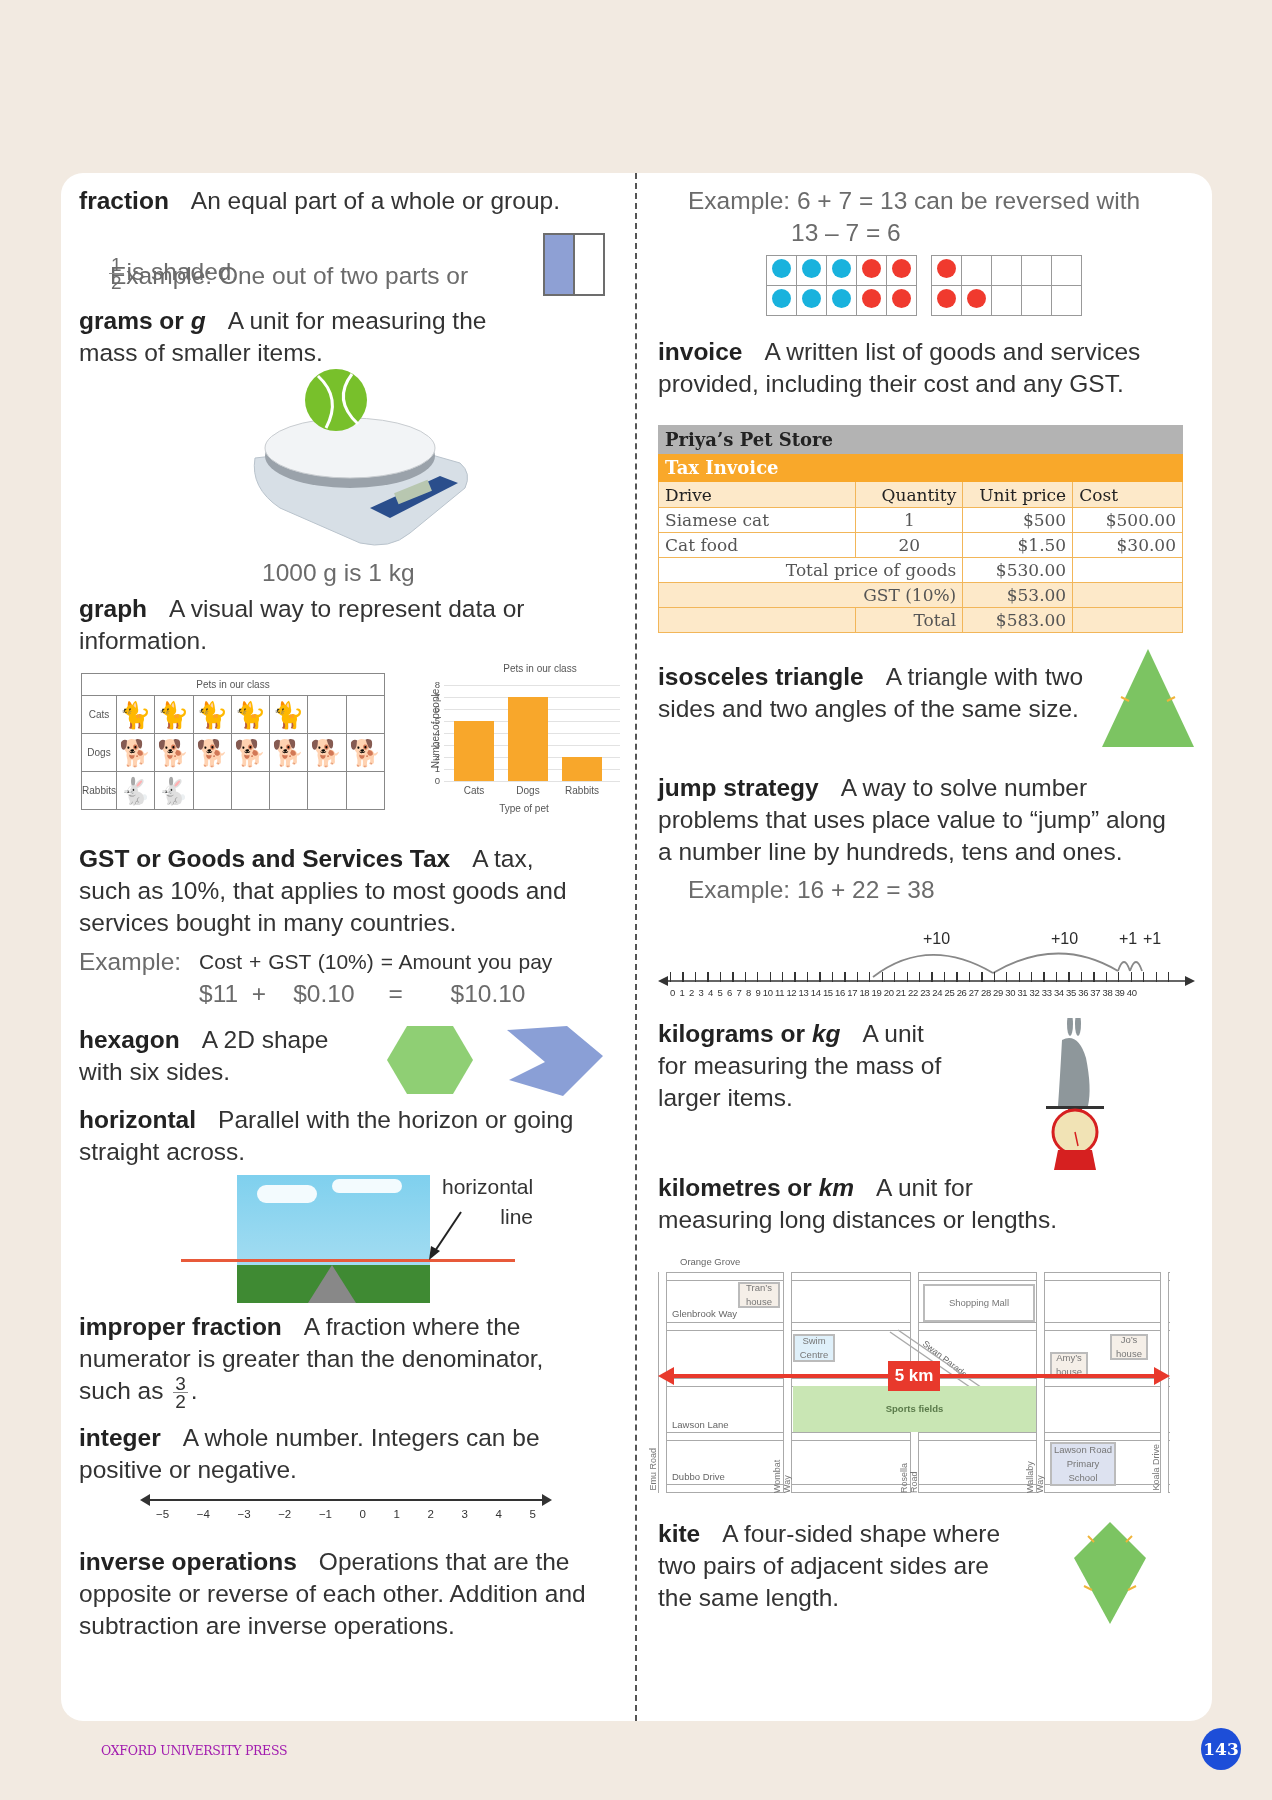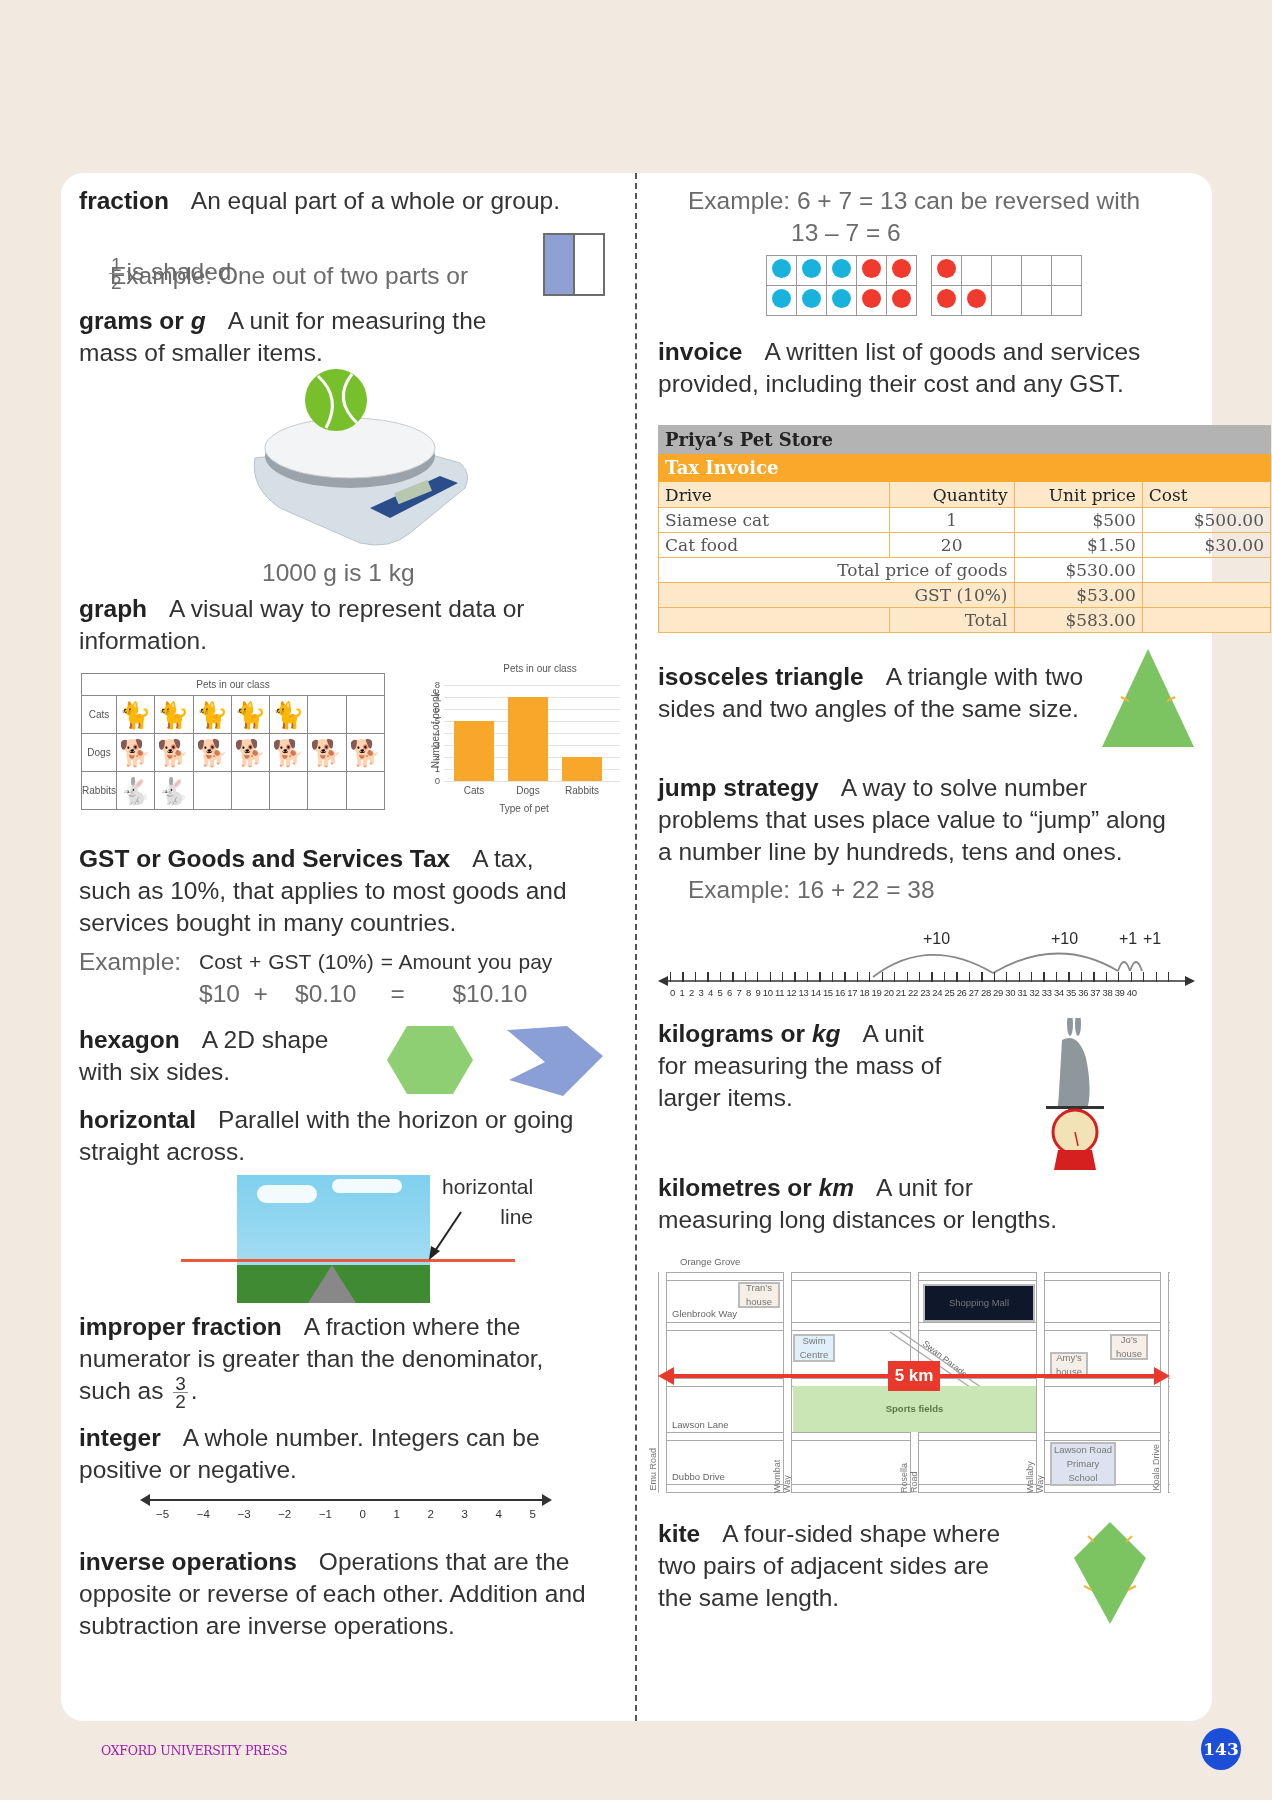--- a/index.html
+++ b/index.html
@@ -24,21 +24,21 @@
   
   .bar-area { position: absolute; }
   .bar { position: absolute; background: #f8a72b; bottom: 0; }
   .grid { position: absolute; left: 0; right: 0; border-top: 1px solid #e2e2e2; }
   .ytick { position: absolute; font-size: 9.5px; color: #555; text-align: right; width: 12px; }
   
   .tf { position: absolute; border-collapse: collapse; }
   .tf td { width: 30px; height: 30px; border: 1.5px solid #999; text-align: center; vertical-align: middle; }
   .dot { display: inline-block; width: 19px; height: 19px; border-radius: 50%; }
   
-  .inv { position: absolute; left: 658px; top: 425px; width: 613px; border-collapse: collapse; font-family: "DejaVu Serif", serif; font-size: 17px; color: #555; }
+  .inv { position: absolute; left: 658px; top: 425px; width: 525px; border-collapse: collapse; font-family: "DejaVu Serif", serif; font-size: 17px; color: #555; }
   .inv td { border: 1px solid #f2b659; height: 25px; padding: 0 6px; white-space: nowrap; }
   .inv .h1 td { background: #b3b3b3; color: #222; font-weight: bold; font-size: 18px; height: 28px; border-color: #b3b3b3; }
   .inv .h2 td { background: #f9a82a; color: #fff; font-weight: bold; font-size: 18px; height: 28px; border-color: #f9a82a; }
   .inv .hdr td { background: #fde9c9; color: #222; height: 26px; }
   .inv .alt td { background: #fde9c9; }
   .inv .r { text-align: right; }
   .inv .c { text-align: center; }
   
   .map { position: absolute; left: 658px; top: 1268px; width: 512px; height: 225px; font-size: 9.5px; color: #666; }
   .road-h { position: absolute; height: 9px; border-top: 1.5px solid #aaa; border-bottom: 1.5px solid #aaa; background: #fff; }
@@ -155,21 +155,21 @@
 </div>
 
 <div class="entry" style="left:79px; top:843px; width:550px;">
   <span class="term">GST or Goods and Services Tax</span><span>A tax,</span><br><span>such as 10%, that applies to most goods and</span><br><span>services bought in many countries.</span>
 </div>
 <div class="ex" style="left:79px; top:946px;">Example:</div>
 <div class="abs" style="left:199px; top:950px; font-size:21px; color:#333; word-spacing:1px;">
   <span>Cost</span> <span>+</span> <span>GST (10%)</span> <span>=</span> <span>Amount you pay</span>
 </div>
 <div class="ex" style="left:199px; top:978px;">
-  <span>$10</span>&nbsp;&nbsp;<span>+</span>&nbsp;&nbsp;&nbsp;&nbsp;<span>$0.10</span>&nbsp;&nbsp;&nbsp;&nbsp;&nbsp;<span>=</span>&nbsp;&nbsp;&nbsp;&nbsp;&nbsp;&nbsp;&nbsp;<span>$10.10</span>
+  <span>$11</span>&nbsp;&nbsp;<span>+</span>&nbsp;&nbsp;&nbsp;&nbsp;<span>$0.10</span>&nbsp;&nbsp;&nbsp;&nbsp;&nbsp;<span>=</span>&nbsp;&nbsp;&nbsp;&nbsp;&nbsp;&nbsp;&nbsp;<span>$10.10</span>
 </div>
 
 <div class="entry" style="left:79px; top:1024px; width:300px;">
   <span class="term">hexagon</span><span>A 2D shape</span><br><span>with six sides.</span>
 </div>
 <svg class="abs" style="left:385px; top:1024px;" width="90" height="72">
   <polygon points="22,2 68,2 88,36 68,70 22,70 2,36" fill="#8fcf74"></polygon>
 </svg>
 <svg class="abs" style="left:505px; top:1024px;" width="100" height="75">
   <polygon points="2,6 62,2 98,32 58,72 4,56 40,38" fill="#8a9fd6"></polygon>
@@ -385,21 +385,21 @@
   <div class="vtext" style="left:114px; top:176px;">Wombat Way</div>
   <div class="vtext" style="left:241px; top:176px;">Rosella Road</div>
   <div class="vtext" style="left:367px; top:176px;">Wallaby Way</div>
   <div class="vtext" style="left:493px; top:176px;">Koala Drive</div>
   <div class="abs" style="left:260px; top:86px; transform:rotate(38deg); font-size:9px;">Swan Parade</div>
   <svg class="abs" style="left:230px; top:60px;" width="110" height="70">
       <path d="M2 4 L92 66 M10 2 L100 64" stroke="#aaa" stroke-width="1.5"></path>
     </svg>
 
   <div class="bld" style="left:80px; top:14px; width:42px; height:26px; background:#f5efe8;">Tran’s house</div>
-  <div class="bld" style="left:265px; top:16px; width:112px; height:38px; background:#0f172a;">Shopping Mall</div>
+  <div class="bld" style="left:265px; top:16px; width:112px; height:38px; background:#ffffff;">Shopping Mall</div>
   <div class="bld" style="left:135px; top:66px; width:42px; height:28px; background:#dff0fa;">Swim Centre</div>
   <div class="bld" style="left:452px; top:66px; width:38px; height:26px; background:#f5efe8;">Jo’s house</div>
   <div class="bld" style="left:392px; top:84px; width:38px; height:26px; background:#f5efe8;">Amy’s house</div>
   <div class="bld" style="left:135px; top:118px; width:243px; height:46px; background:#c9e6b4; border-color:#c9e6b4; color:#5a7a4a; font-weight:bold;">Sports fields</div>
   <div class="bld" style="left:392px; top:174px; width:66px; height:44px; background:#dde2f0;">Lawson Road Primary School</div>
 
   <div class="abs" style="left:8px; top:106px; width:496px; height:4px; background:#e8392c;"></div>
   <div class="abs" style="left:0; top:99px; width:0; height:0; border-top:9px solid transparent; border-bottom:9px solid transparent; border-right:16px solid #e8392c;"></div>
   <div class="abs" style="left:496px; top:99px; width:0; height:0; border-top:9px solid transparent; border-bottom:9px solid transparent; border-left:16px solid #e8392c;"></div>
   <div class="abs" style="left:230px; top:93px; width:52px; height:30px; background:#e8392c; color:#fff; font-weight:bold; font-size:17px; display:flex; align-items:center; justify-content:center;">5 km</div>

